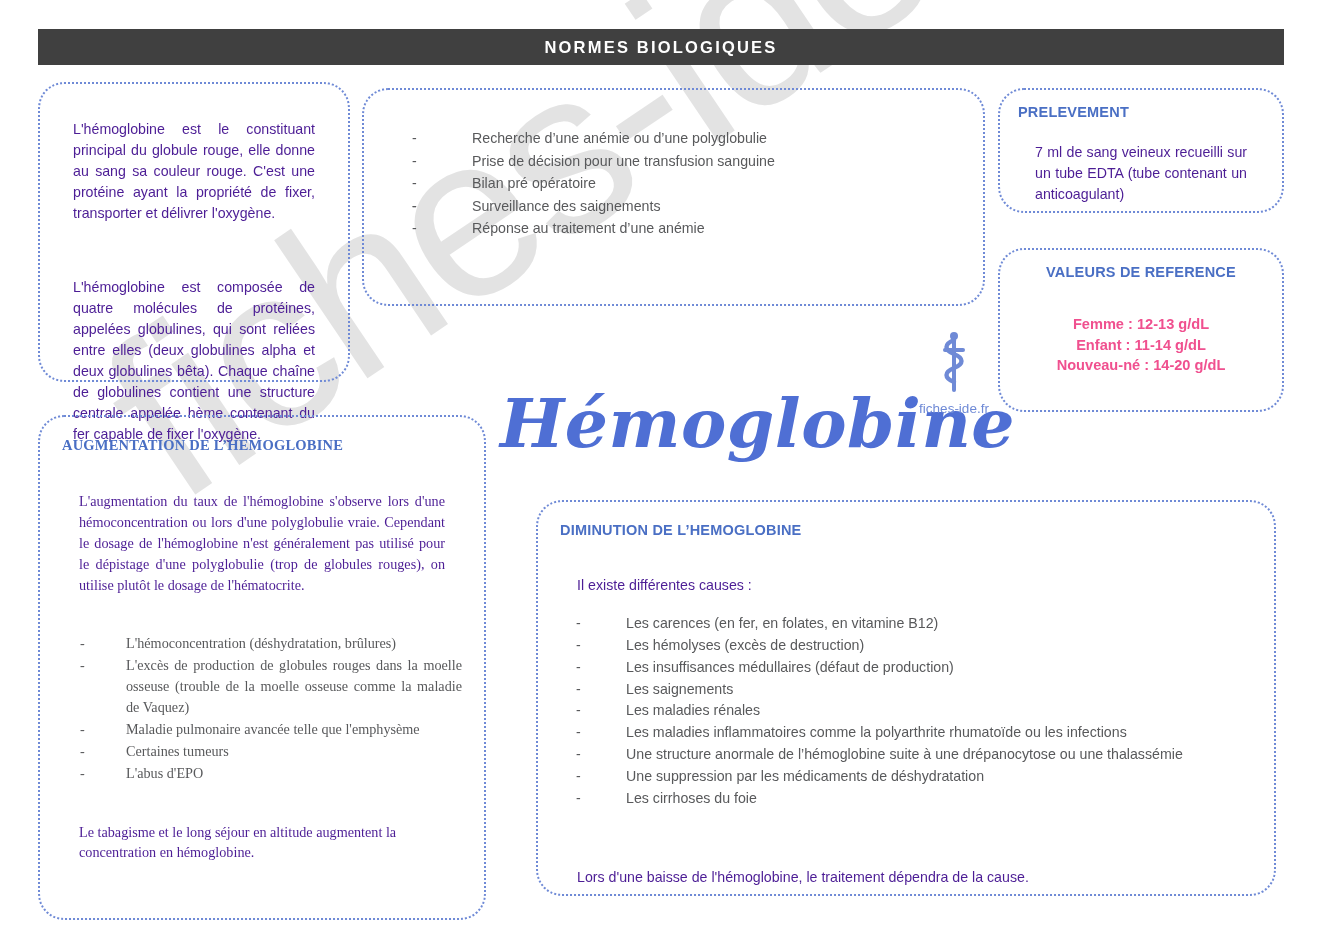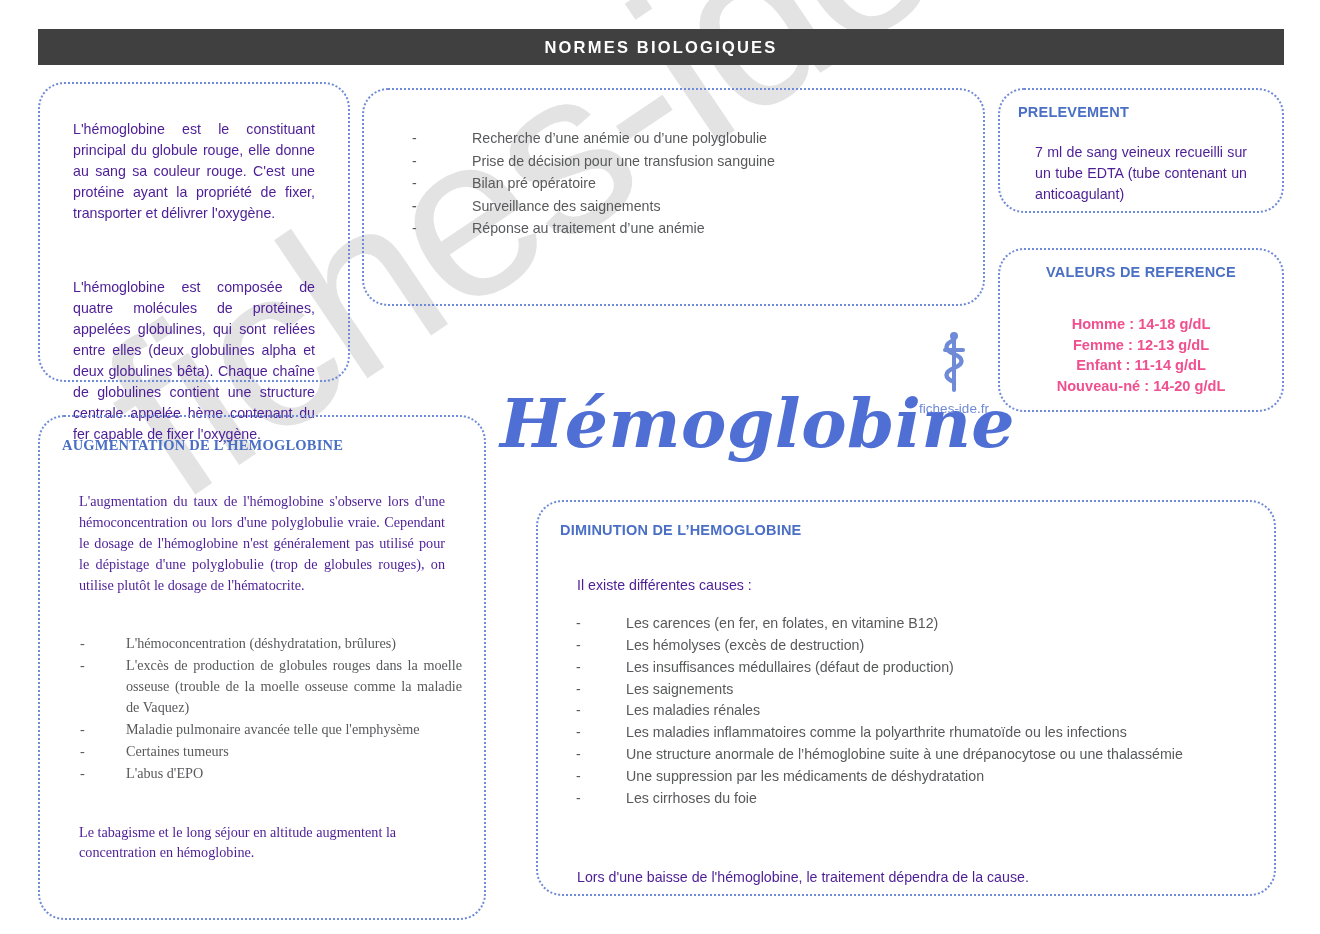--- a/index.html
+++ b/index.html
@@ -288,21 +288,20 @@
   </div>
 
   <div class="panel" id="box-prelevement">
     <div class="panel-heading">PRELEVEMENT</div>
     <p class="body" id="prelevement-text">7 ml de sang veineux recueilli sur un tube EDTA (tube contenant un anticoagulant)</p>
   </div>
 
   <div class="panel" id="box-valeurs">
     <div class="panel-heading">VALEURS DE REFERENCE</div>
     <div id="valeurs-list">
-      <div class="valeur-line">Homme : 14-18 g/dL</div>
       <div class="valeur-line">Femme : 12-13 g/dL</div>
       <div class="valeur-line">Enfant : 11-14 g/dL</div>
       <div class="valeur-line">Nouveau-né : 14-20 g/dL</div>
     </div>
   </div>
 
   <div id="title-block">
     <div id="main-title">Hémoglobine</div>
     <div id="logo-block">
       <span>

